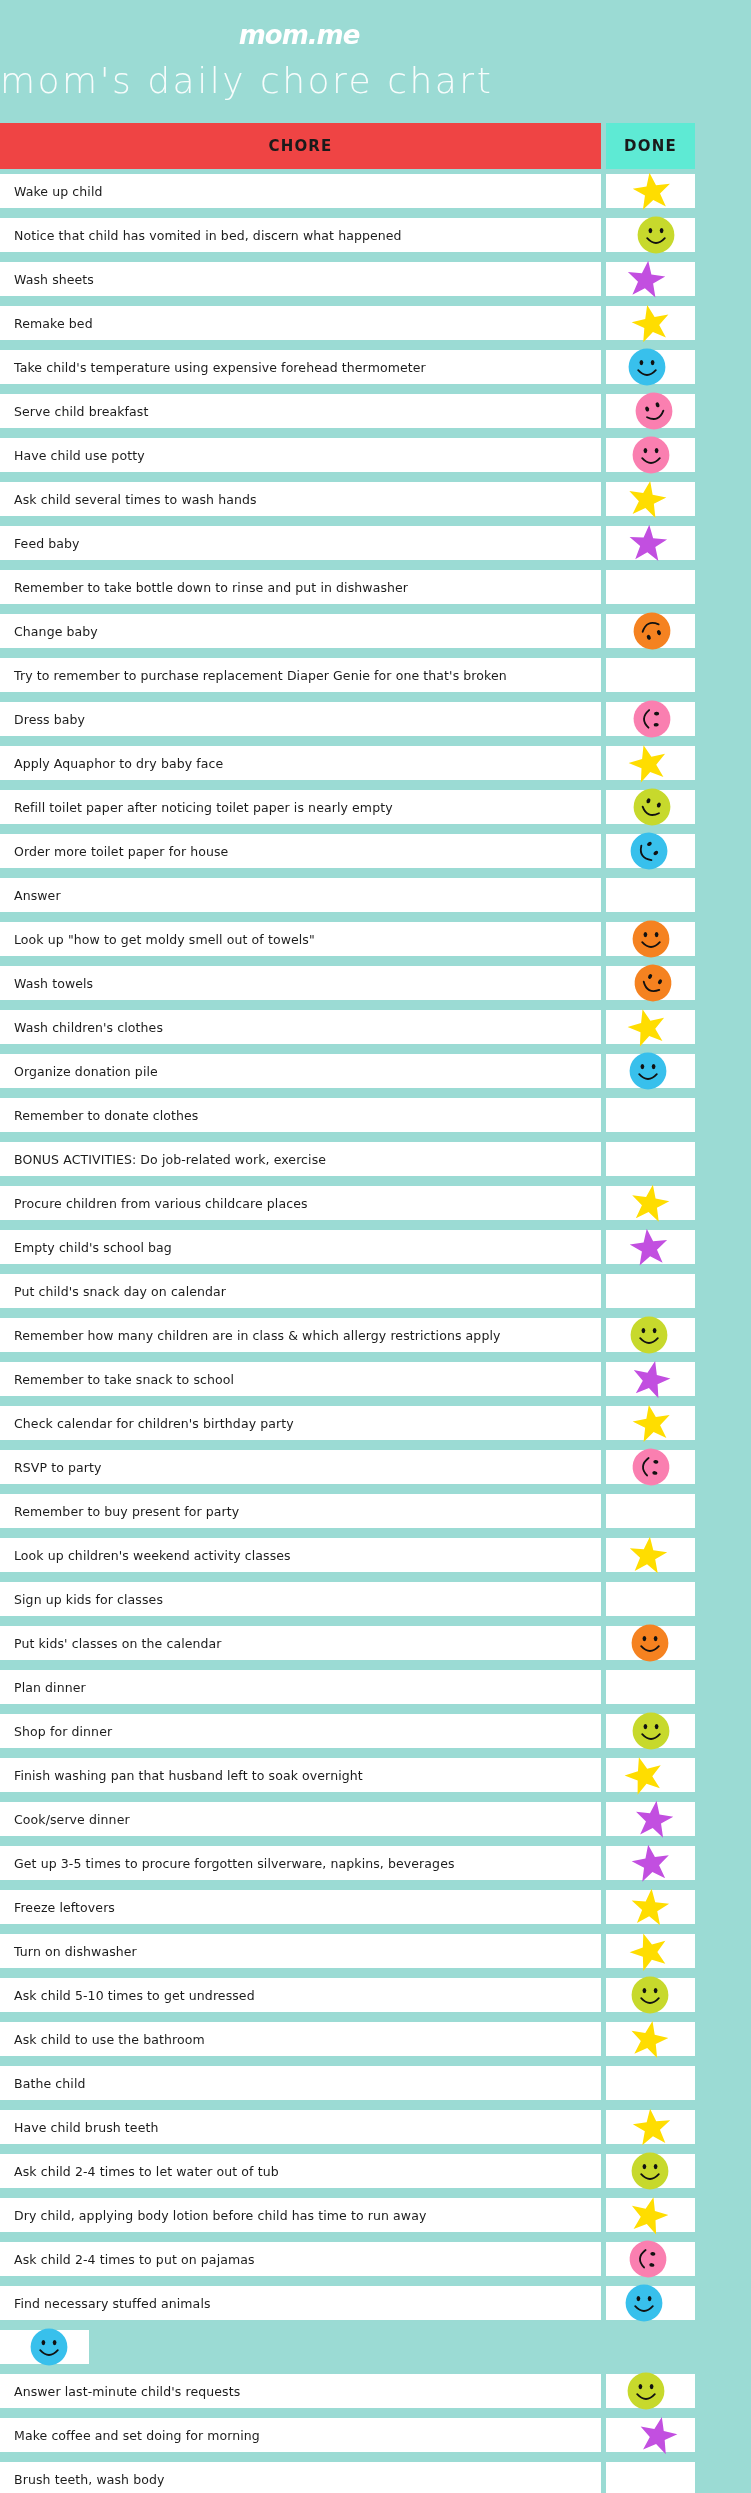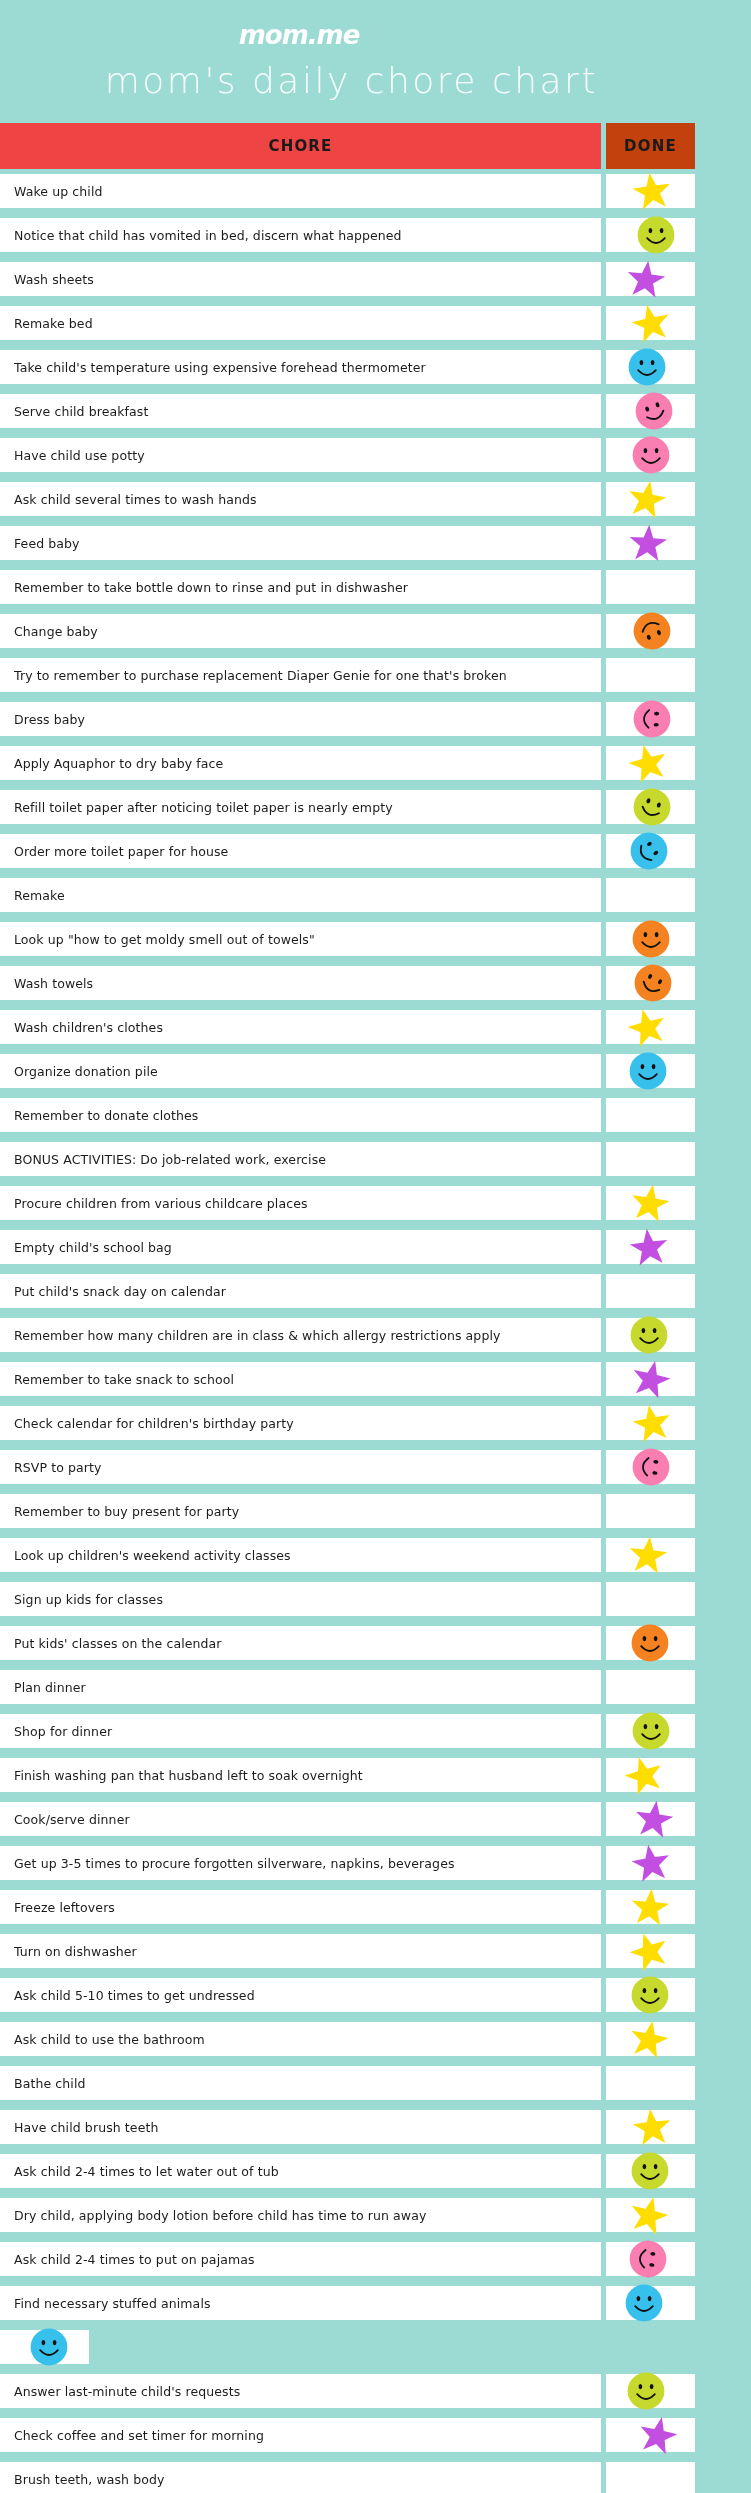--- a/index.html
+++ b/index.html
@@ -18,21 +18,21 @@
     display:inline-block;
     color:#ffffff;
     font-family:"DejaVu Sans", sans-serif;
     font-weight:bold;
     font-size:26px;
     letter-spacing:-1px;
     font-style:italic;
     line-height:1;
   }
   .page-title {
-    text-align:right;
+    text-align:left;
     color:#ffffff;
     font-family:"DejaVu Sans", sans-serif;
     font-size:36px;
     font-weight:300;
     letter-spacing:2.5px;
     padding:12px 0 22px 0;
     opacity:0.92;
   }
 
   
@@ -41,21 +41,21 @@
   .th-chore {
     flex:1 1 auto;
     background:#ef4444;
     height:46px;
     display:flex; align-items:center; justify-content:center;
     font-size:15px; font-weight:bold; letter-spacing:1.2px;
     color:#1a1a1a;
   }
   .th-done {
     width:89px; flex:0 0 89px;
-    background:#c2410c;
+    background:#5eead4;
     height:46px;
     display:flex; align-items:center; justify-content:center;
     font-size:15px; font-weight:bold; letter-spacing:1.2px;
     color:#1a1a1a;
   }
 
   .row { display:flex; gap:5px; margin-bottom:10px; }
   .cell-chore {
     flex:1 1 auto;
     background:#ffffff;
@@ -266,21 +266,21 @@
               <svg viewBox="0 0 100 100" style="transform:rotate(55deg)">
                 <circle cx="50" cy="50" r="46" fill="#38c0ec"></circle>
                 <ellipse cx="36" cy="39" rx="4.6" ry="6.4" fill="#111"></ellipse>
                 <ellipse cx="64" cy="39" rx="4.6" ry="6.4" fill="#111"></ellipse>
                 <path d="M28 58 Q50 82 72 58" stroke="#111" stroke-width="4.6" fill="none" stroke-linecap="round"></path>
               </svg>
             </span>
           </div>
         </div>
         <div class="row">
-          <div class="cell-chore">Remake</div>
+          <div class="cell-chore">Answer</div>
           <div class="cell-done"></div>
         </div>
         <div class="row">
           <div class="cell-chore">Look up "how to get moldy smell out of towels"</div>
           <div class="cell-done">
             <span class="sticker" style="left: 25px;">
               <svg viewBox="0 0 100 100" style="transform:rotate(0deg)">
                 <circle cx="50" cy="50" r="46" fill="#f58220"></circle>
                 <ellipse cx="36" cy="39" rx="4.6" ry="6.4" fill="#111"></ellipse>
                 <ellipse cx="64" cy="39" rx="4.6" ry="6.4" fill="#111"></ellipse>
@@ -606,21 +606,21 @@
               <svg viewBox="0 0 100 100" style="transform:rotate(0deg)">
                 <circle cx="50" cy="50" r="46" fill="#c7d92c"></circle>
                 <ellipse cx="36" cy="39" rx="4.6" ry="6.4" fill="#111"></ellipse>
                 <ellipse cx="64" cy="39" rx="4.6" ry="6.4" fill="#111"></ellipse>
                 <path d="M28 58 Q50 82 72 58" stroke="#111" stroke-width="4.6" fill="none" stroke-linecap="round"></path>
               </svg>
             </span>
           </div>
         </div>
         <div class="row">
-          <div class="cell-chore">Check coffee and set timer for morning</div>
+          <div class="cell-chore">Make coffee and set doing for morning</div>
           <div class="cell-done">
             <span class="sticker" style="left: 32px;">
               <svg viewBox="0 0 100 100" style="transform:rotate(12deg)">
                 <path d="M50 4 L62 37 L97 38 L69 59 L79 93 L50 73 L21 93 L31 59 L3 38 L38 37 Z" fill="#c24fe0"></path>
               </svg>
             </span>
           </div>
         </div>
         <div class="row">
           <div class="cell-chore">Brush teeth, wash body</div>

